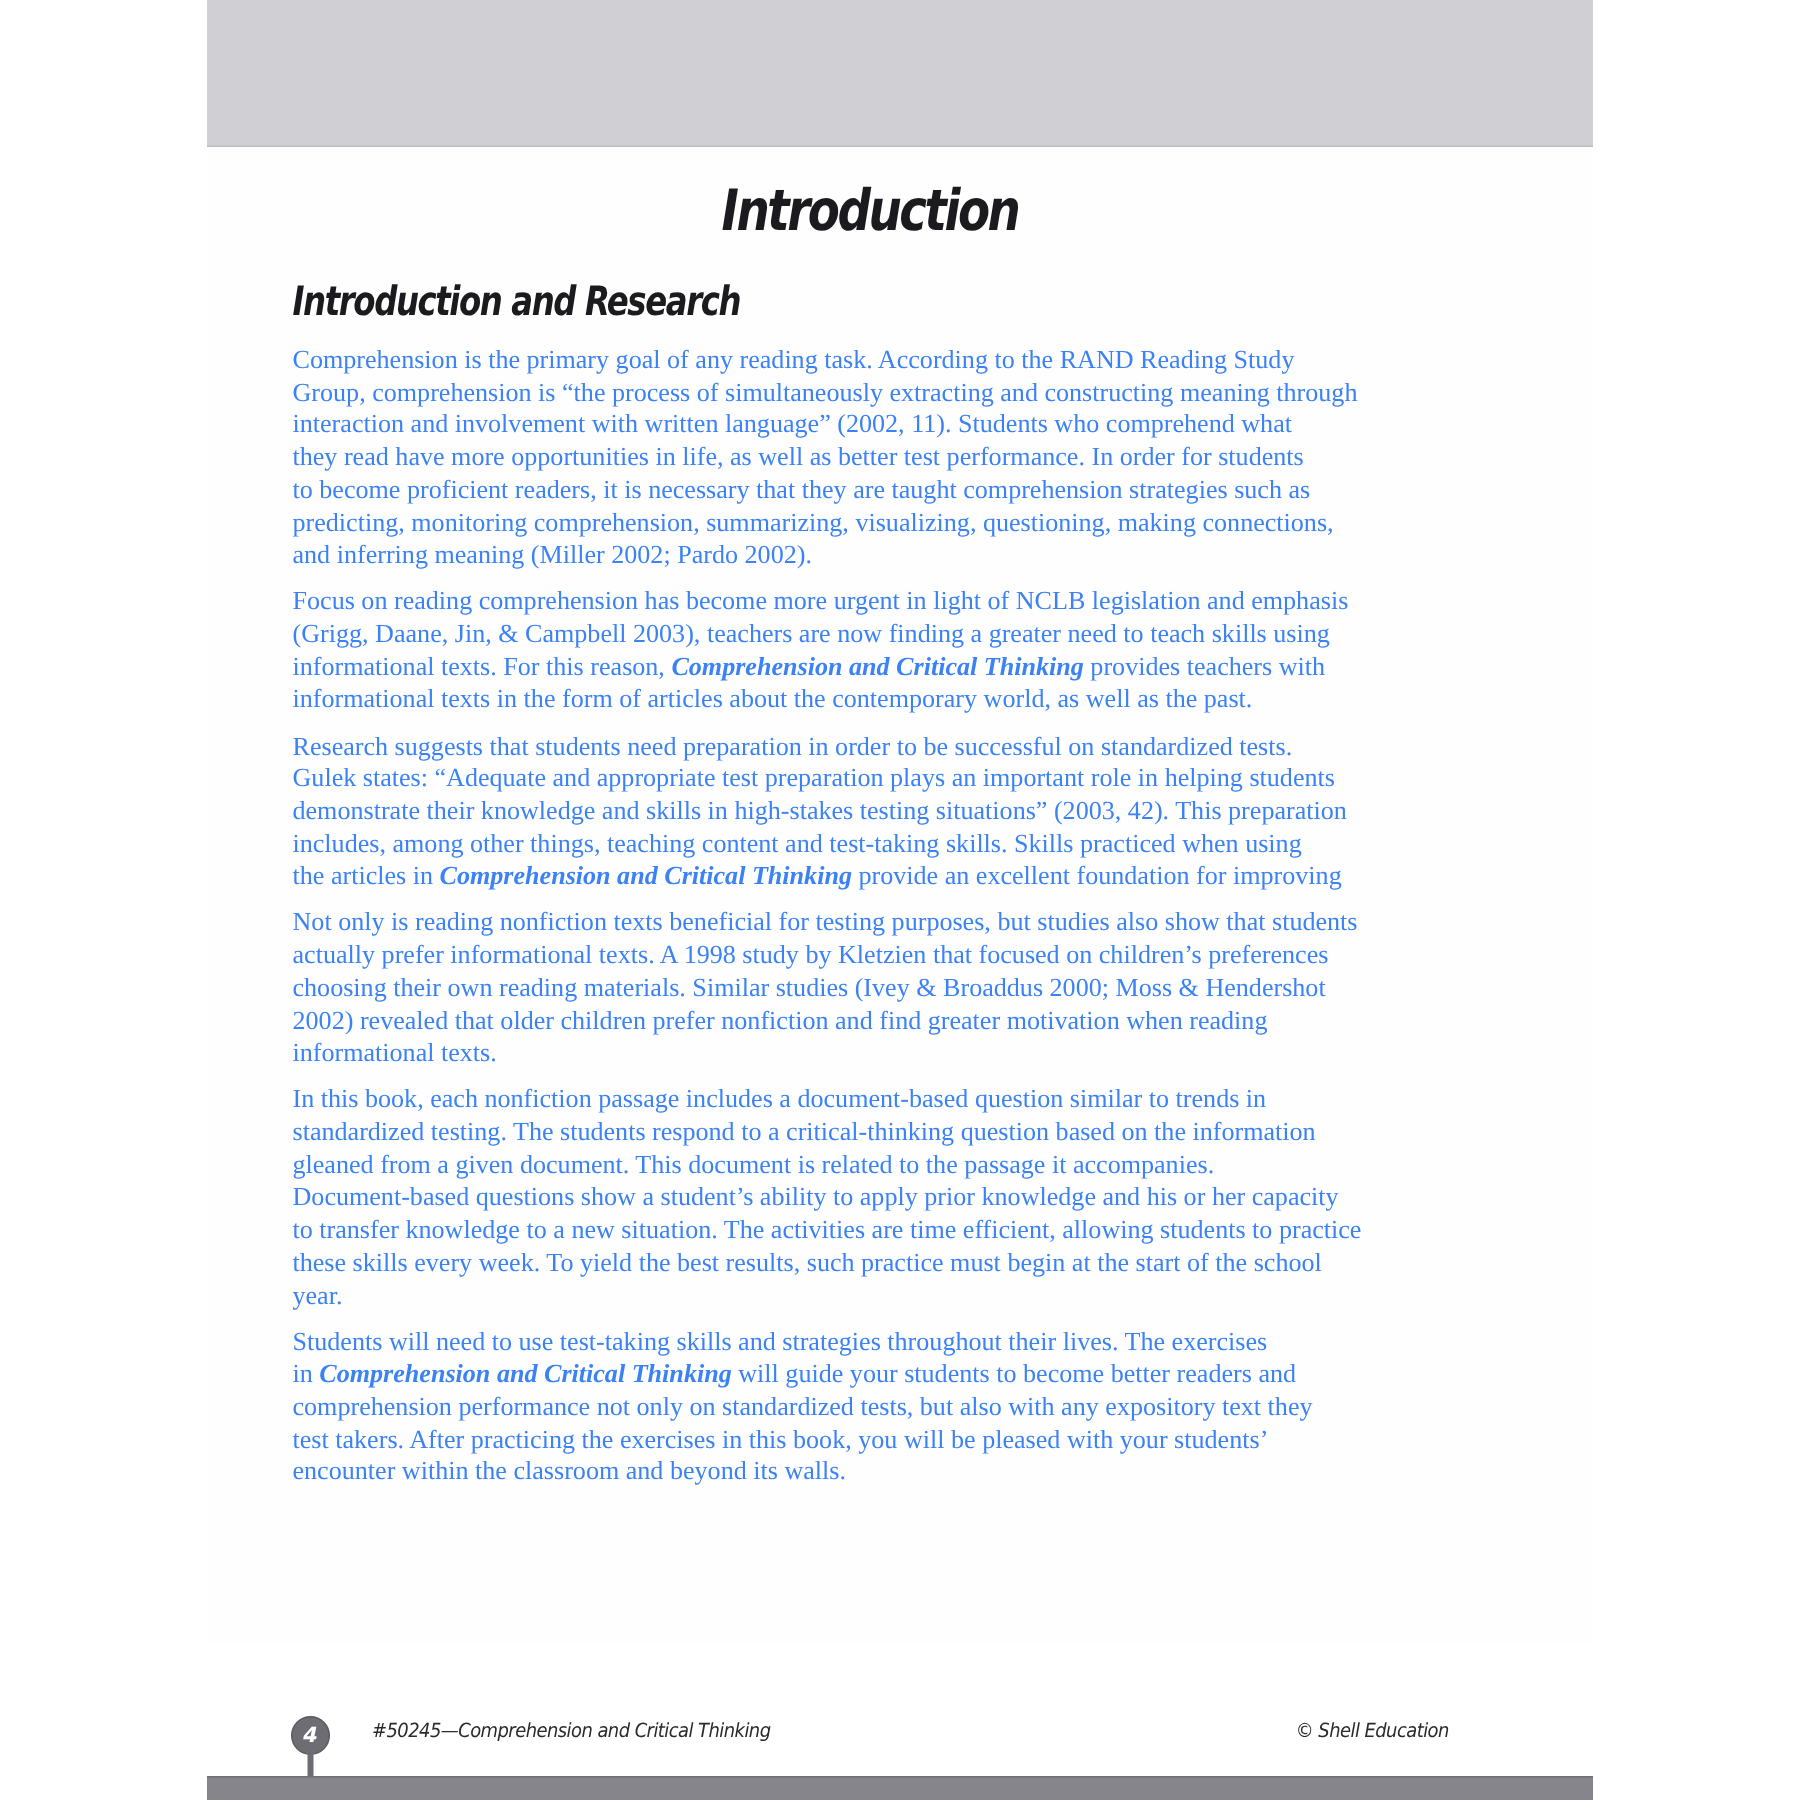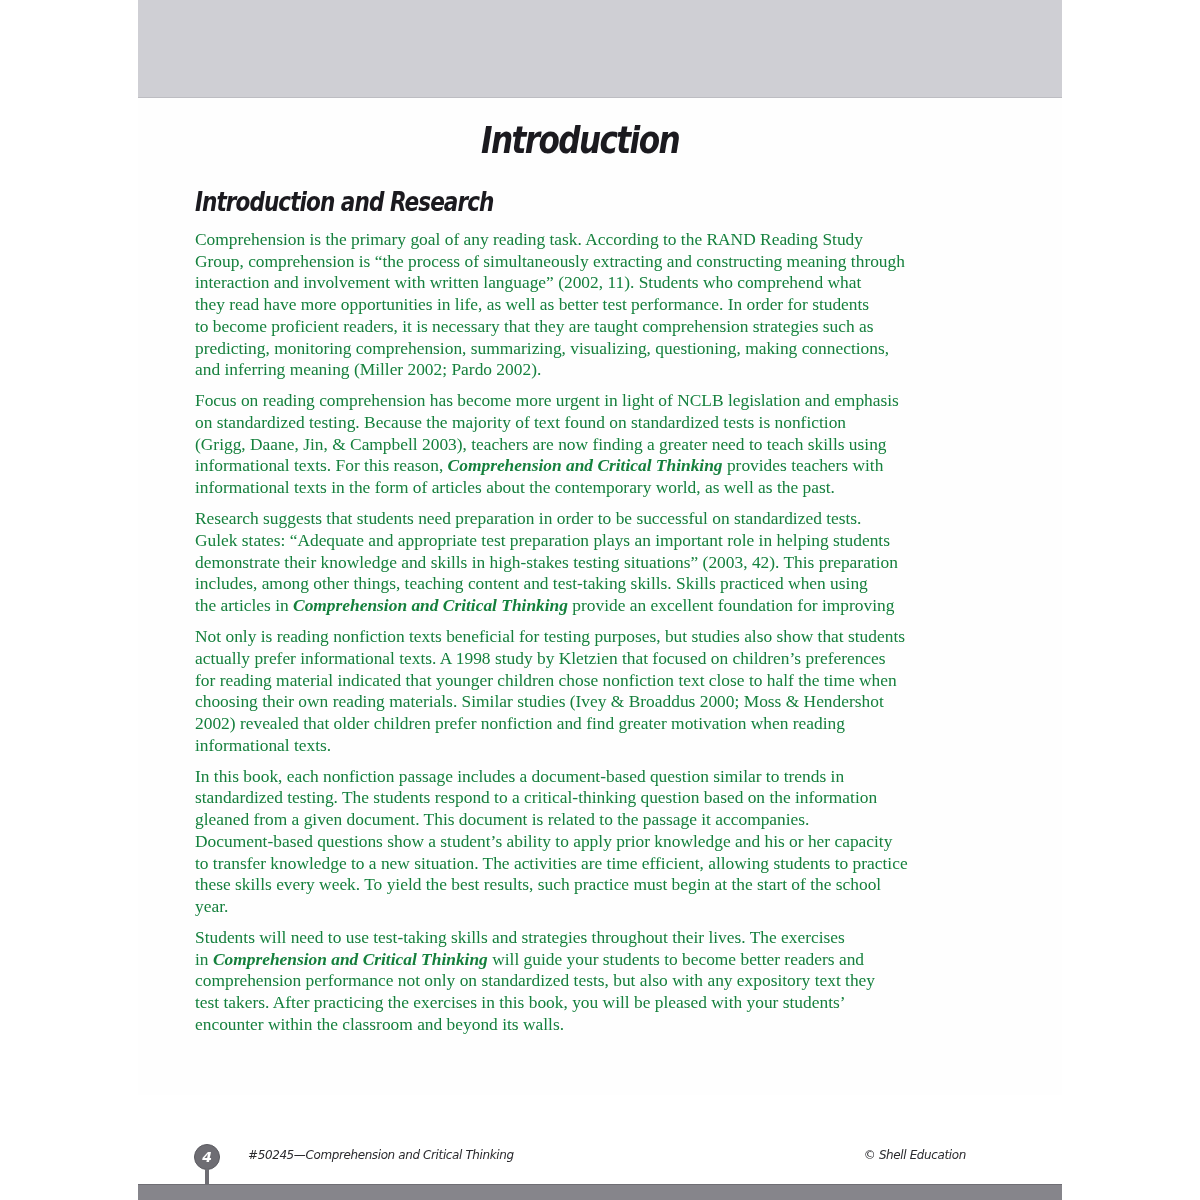--- a/index.html
+++ b/index.html
@@ -59,21 +59,21 @@
       white-space: nowrap;
     }
     .body {
       position: absolute;
       left: 57px;
       top: 229px;
       width: 800px;
       font-family: "Liberation Serif", serif;
       font-size: 17.4px;
       line-height: 21.7px;
-      color: #15803d;
+      color: #3b82f6;
     }
     .para {
       margin: 0 0 9.4px 0;
     }
     .line {
       display: block;
       white-space: nowrap;
     }
     .line i { font-style: italic; font-weight: bold; }
     .footer-badge {
@@ -153,36 +153,34 @@
         <span class="line"><span>Comprehension is the primary goal of any reading task. According to the RAND Reading Study</span></span>
         <span class="line"><span>Group, comprehension is “the process of simultaneously extracting and constructing meaning through</span></span>
         <span class="line"><span>interaction and involvement with written language” (2002, 11). Students who comprehend what</span></span>
         <span class="line"><span>they read have more opportunities in life, as well as better test performance. In order for students</span></span>
         <span class="line"><span>to become proficient readers, it is necessary that they are taught comprehension strategies such as</span></span>
         <span class="line"><span>predicting, monitoring comprehension, summarizing, visualizing, questioning, making connections,</span></span>
         <span class="line"><span>and inferring meaning (Miller 2002; Pardo 2002).</span></span>
       </p>
       <p class="para">
         <span class="line"><span>Focus on reading comprehension has become more urgent in light of NCLB legislation and emphasis</span></span>
-        <span class="line"><span>on standardized testing. Because the majority of text found on standardized tests is nonfiction</span></span>
         <span class="line"><span>(Grigg, Daane, Jin, &amp; Campbell 2003), teachers are now finding a greater need to teach skills using</span></span>
         <span class="line"><span>informational texts. For this reason, </span><i>Comprehension and Critical Thinking</i><span> provides teachers with</span></span>
         <span class="line"><span>informational texts in the form of articles about the contemporary world, as well as the past.</span></span>
       </p>
       <p class="para">
         <span class="line"><span>Research suggests that students need preparation in order to be successful on standardized tests.</span></span>
         <span class="line"><span>Gulek states: “Adequate and appropriate test preparation plays an important role in helping students</span></span>
         <span class="line"><span>demonstrate their knowledge and skills in high-stakes testing situations” (2003, 42). This preparation</span></span>
         <span class="line"><span>includes, among other things, teaching content and test-taking skills. Skills practiced when using</span></span>
         <span class="line"><span>the articles in </span><i>Comprehension and Critical Thinking</i><span> provide an excellent foundation for improving</span></span>
       </p>
       <p class="para">
         <span class="line"><span>Not only is reading nonfiction texts beneficial for testing purposes, but studies also show that students</span></span>
         <span class="line"><span>actually prefer informational texts. A 1998 study by Kletzien that focused on children’s preferences</span></span>
-        <span class="line"><span>for reading material indicated that younger children chose nonfiction text close to half the time when</span></span>
         <span class="line"><span>choosing their own reading materials. Similar studies (Ivey &amp; Broaddus 2000; Moss &amp; Hendershot</span></span>
         <span class="line"><span>2002) revealed that older children prefer nonfiction and find greater motivation when reading</span></span>
         <span class="line"><span>informational texts.</span></span>
       </p>
       <p class="para">
         <span class="line"><span>In this book, each nonfiction passage includes a document-based question similar to trends in</span></span>
         <span class="line"><span>standardized testing. The students respond to a critical-thinking question based on the information</span></span>
         <span class="line"><span>gleaned from a given document. This document is related to the passage it accompanies.</span></span>
         <span class="line"><span>Document-based questions show a student’s ability to apply prior knowledge and his or her capacity</span></span>
         <span class="line"><span>to transfer knowledge to a new situation. The activities are time efficient, allowing students to practice</span></span>

